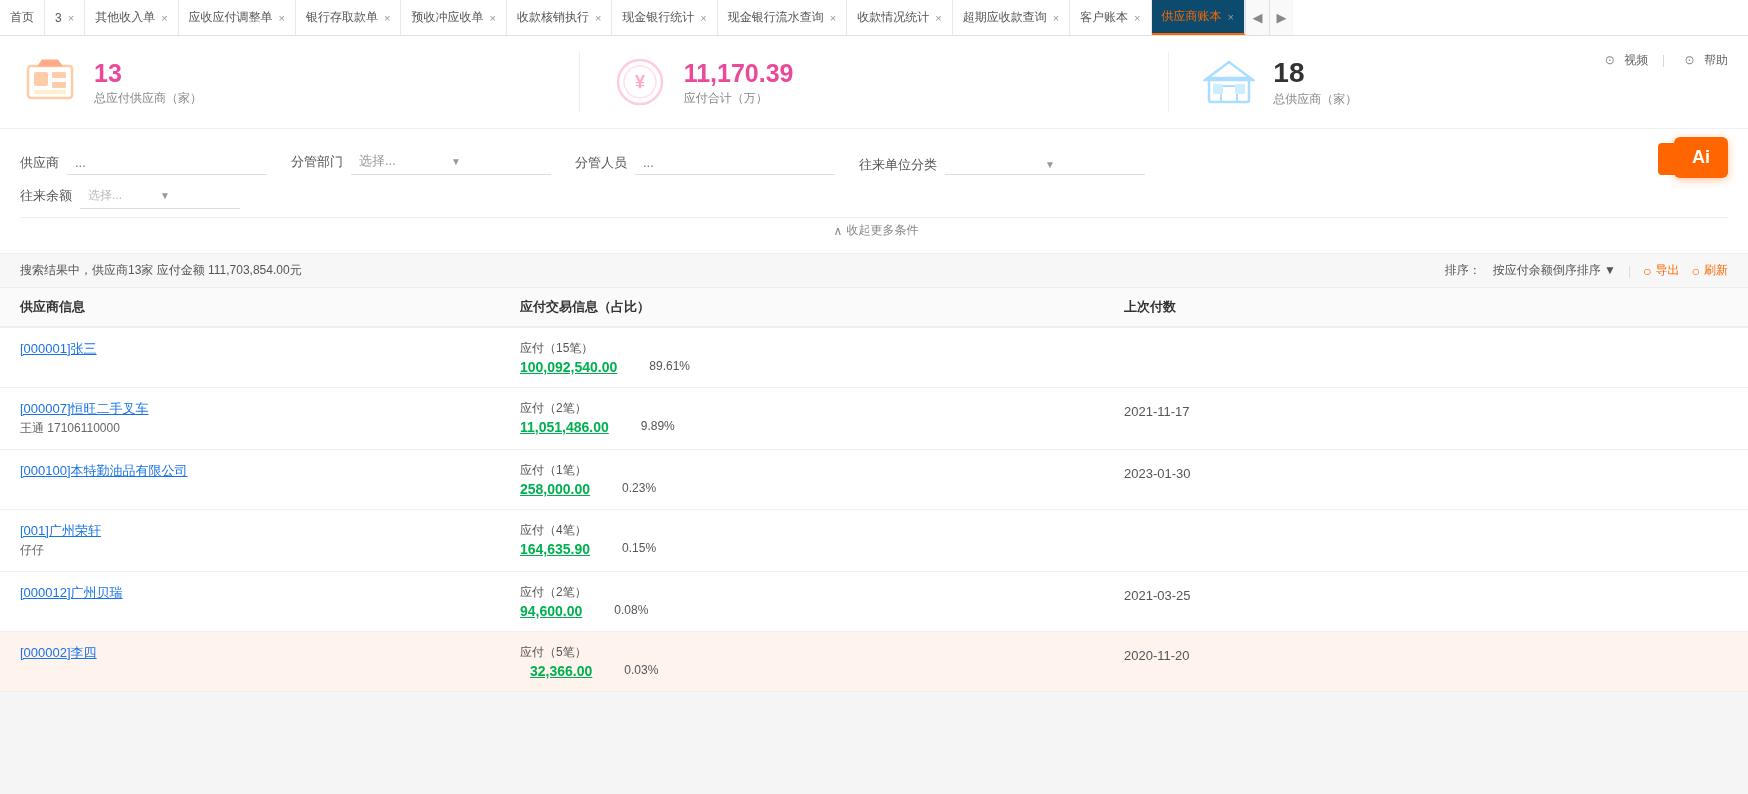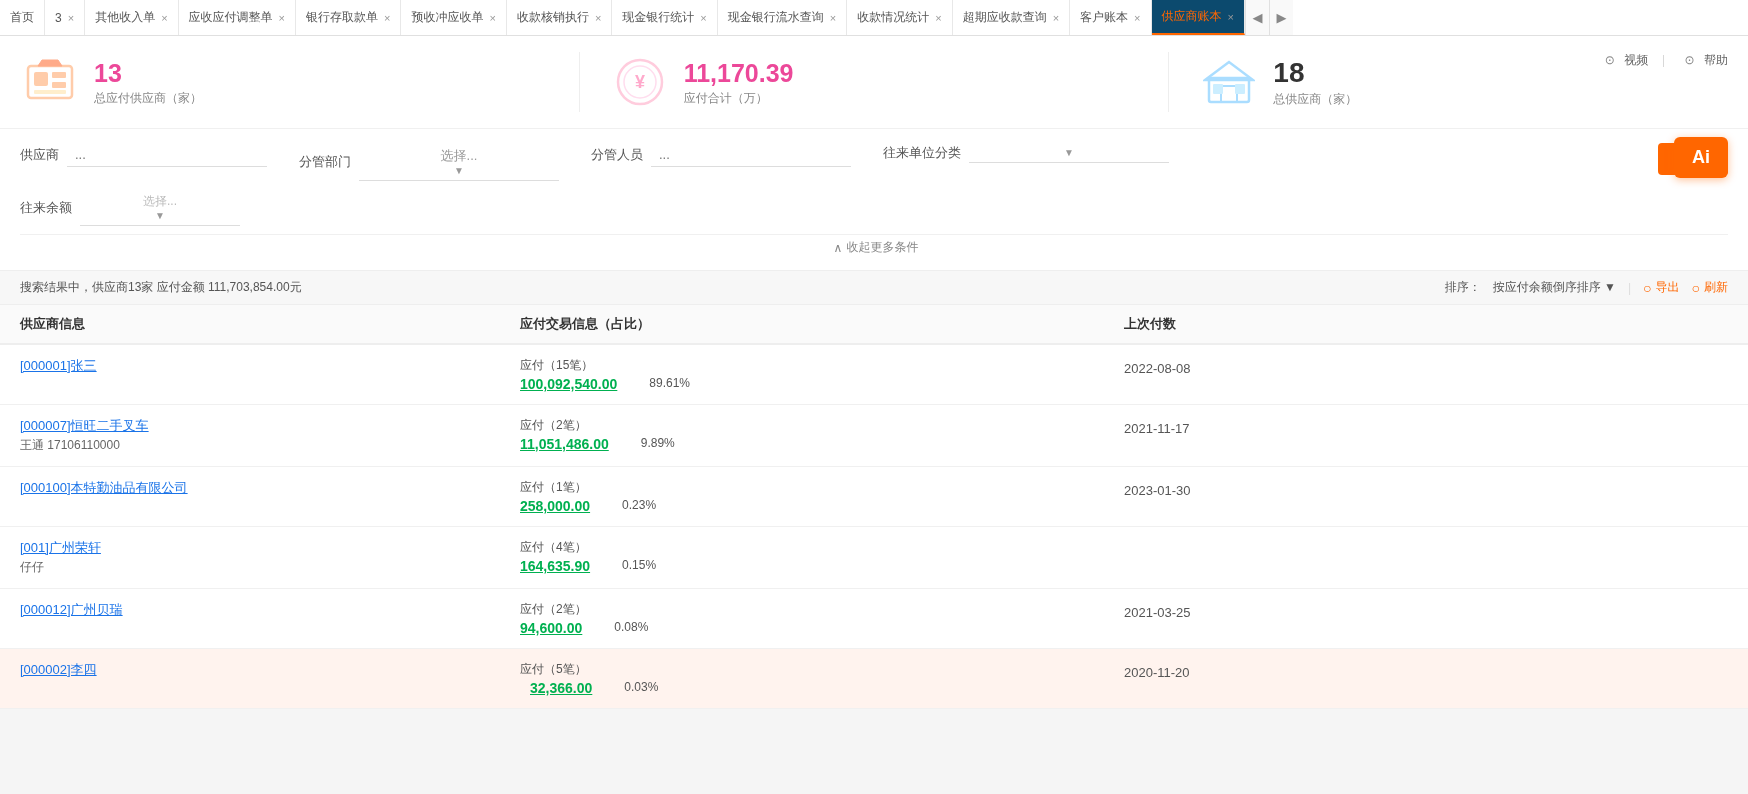--- a/index.html
+++ b/index.html
@@ -31,30 +31,30 @@
     .summary-text .label { color: #888; font-size: 12px; margin-top: 2px; }
     .summary-divider { width: 1px; height: 60px; background: #eee; margin: 0 30px; }
     .top-right-links { position: absolute; right: 20px; top: 16px; font-size: 12px; color: #666; }
     .top-right-links a { color: #666; text-decoration: none; }
     .top-right-links span { margin: 0 6px; color: #ccc; }
 
     
     .filter-area {
       background: #fff; padding: 14px 20px 10px 20px; border-bottom: 1px solid #eee;
     }
-    .filter-row { display: flex; align-items: flex-start; margin-bottom: 8px; gap: 32px; }
+    .filter-row { display: flex; align-items: flex-end; margin-bottom: 8px; gap: 24px; }
     .filter-item { display: flex; align-items: center; gap: 8px; }
     .filter-label { color: #555; font-size: 13px; white-space: nowrap; }
     .filter-input {
       border: none; border-bottom: 1px solid #ddd; padding: 4px 8px; font-size: 13px;
       color: #333; min-width: 160px; outline: none; background: transparent;
     }
     .filter-select {
       display: flex; align-items: center; border-bottom: 1px solid #ddd; padding: 4px 8px;
-      min-width: 160px; cursor: pointer; background: transparent; flex-direction: column;
+      min-width: 160px; cursor: pointer; background: transparent;
     }
     .filter-select span { flex: 1; color: #999; font-size: 13px; }
     .filter-select .arrow { color: #999; font-size: 10px; }
     .btn-query {
       background: #ff6600; color: #fff; border: none; padding: 7px 22px;
       border-radius: 4px; cursor: pointer; font-size: 13px; margin-left: auto;
     }
     .collapse-btn {
       display: flex; align-items: center; justify-content: center;
       color: #888; font-size: 12px; cursor: pointer; padding: 4px 0;
@@ -287,21 +287,20 @@
         <div class="txn-cell">
           <div>
             <div class="txn-label">应付（15笔）</div>
             <div style="display:flex;align-items:center;gap:16px;">
               <div class="txn-amount">100,092,540.00</div>
               <div class="txn-percent">89.61%</div>
             </div>
           </div>
         </div>
       </div>
-      <div class="last-pay">2022-08-08</div>
     </div>
 
     <div class="table-row">
       <div>
         <div class="supplier-link">[000007]恒旺二手叉车</div>
         <div class="supplier-sub">王通  17106110000</div>
       </div>
       <div>
         <div class="txn-label">应付（2笔）</div>
         <div style="display:flex;align-items:center;gap:16px;">

